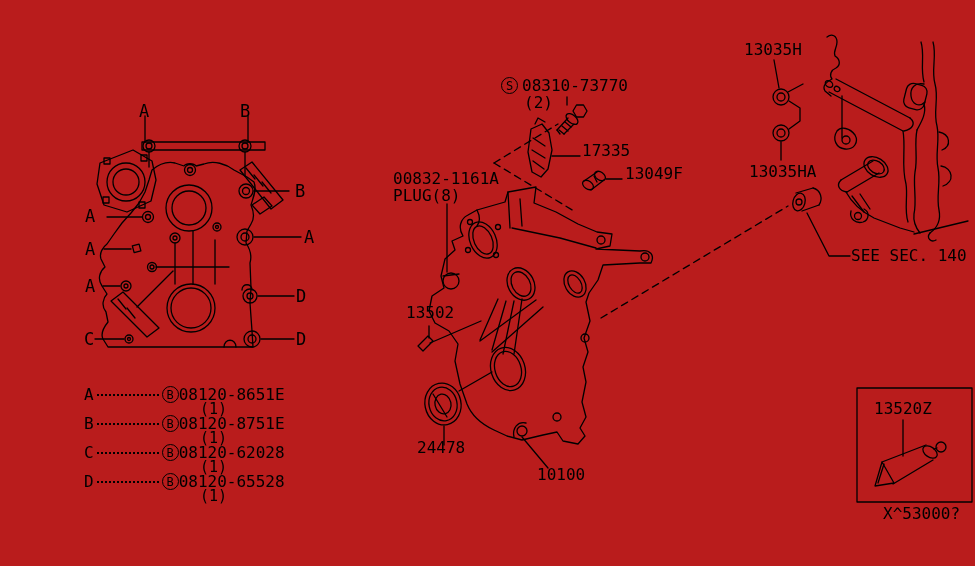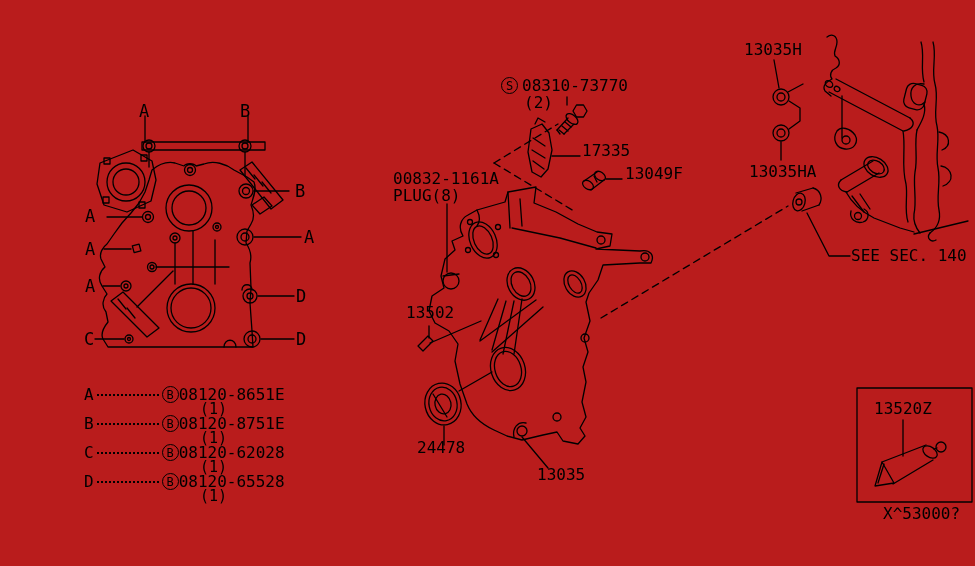--- a/index.html
+++ b/index.html
@@ -285,21 +285,21 @@
   <div class="lbl" style="left:524px;top:94px">(2)</div>
 
   <div class="lbl" style="left:582px;top:142px">17335</div>
   <div class="lbl" style="left:625px;top:165px">13049F</div>
 
   <div class="lbl" style="left:393px;top:170px">00832-1161A</div>
   <div class="lbl" style="left:393px;top:187px">PLUG(8)</div>
 
   <div class="lbl" style="left:406px;top:304px">13502</div>
   <div class="lbl" style="left:417px;top:439px">24478</div>
-  <div class="lbl" style="left:537px;top:466px">13035</div>
+  <div class="lbl" style="left:537px;top:466px">10100</div>
   <div class="lbl" style="left:874px;top:400px">13520Z</div>
   <div class="lbl" style="left:883px;top:505px">X^53000?</div>
 
   <div class="callout" style="left:139px;top:103px">A</div>
   <div class="callout" style="left:240px;top:103px">B</div>
   <div class="callout" style="left:295px;top:183px">B</div>
   <div class="callout" style="left:85px;top:208px">A</div>
   <div class="callout" style="left:85px;top:241px">A</div>
   <div class="callout" style="left:304px;top:229px">A</div>
   <div class="callout" style="left:85px;top:278px">A</div>

